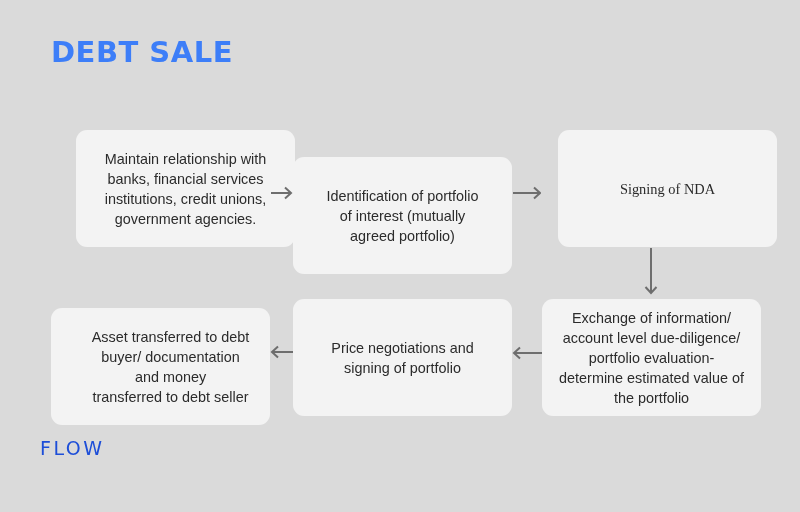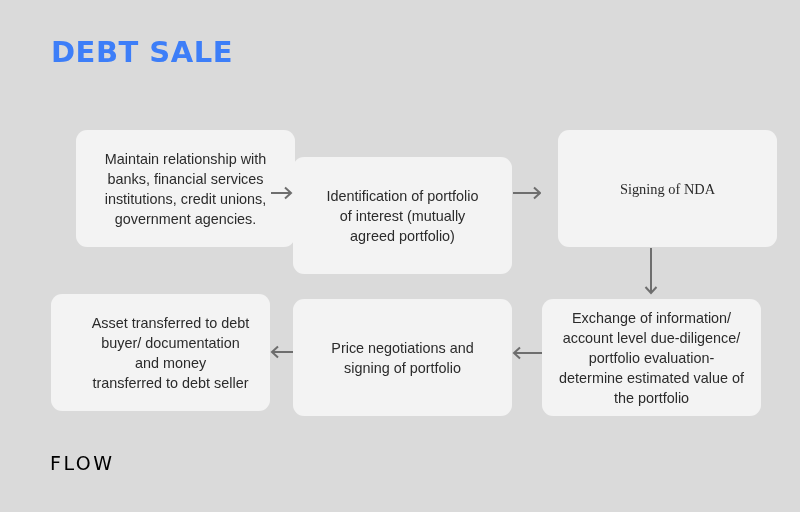--- a/index.html
+++ b/index.html
@@ -45,28 +45,27 @@
       line-height: 20px;
       color: #2b2b2b;
       white-space: pre-line;
     }
     .arrow {
       position: absolute;
     }
     .arrow svg { display: block; }
     .logo {
       position: absolute;
-      left: 50px;
+      left: 40px;
       top: 437px;
       font-family: "DejaVu Sans", "Liberation Sans", sans-serif;
       font-size: 19px;
       letter-spacing: 2.5px;
-      color: #000000;
+      color: #1d4ed8;
       font-weight: normal;
-      margin-top: 15px;
     }
   </style>
 </head>
 <body>
 
 <h1 class="title">
   <span>DEBT SALE</span>
 </h1>
 
 <div class="box" style="left:51px; top:130px;margin-left:25px;">
@@ -127,20 +126,20 @@
 signing of portfolio</div>
 </div>
 
 <div class="arrow" style="left:270px; top:345px;">
   <svg width="23" height="14" viewBox="0 0 23 14">
     <line x1="2" y1="7" x2="23" y2="7" stroke="#6e6e6e" stroke-width="2"></line>
     <polyline points="8,1.5 2,7 8,12.5" fill="none" stroke="#6e6e6e" stroke-width="2"></polyline>
   </svg>
 </div>
 
-<div class="box" style="left:51px; top:294px;padding-left:28px;">
+<div class="box" style="left:51px; top:308px;padding-left:28px;">
   <div class="box-text">Asset transferred to debt
 buyer/ documentation
 and money
 transferred to debt seller</div>
 </div>
 
 <div class="logo">FLOW</div>
 
 </body></html>

